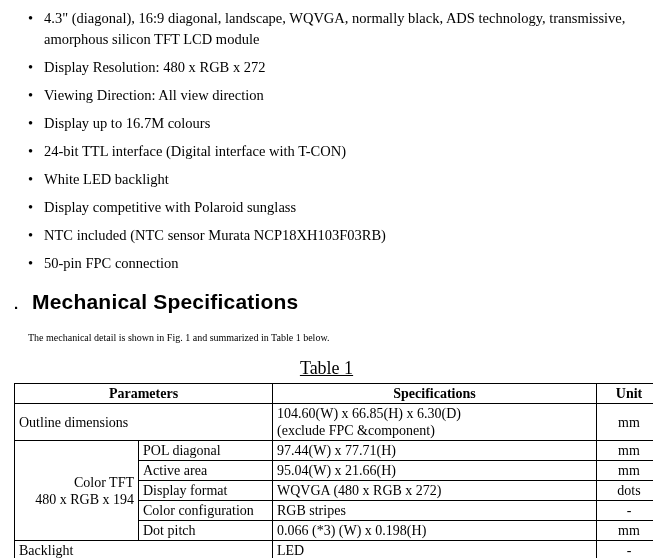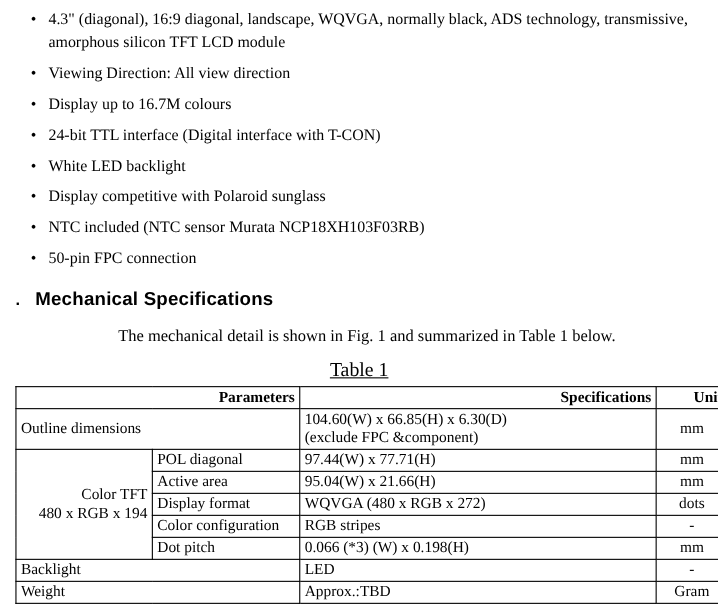--- a/index.html
+++ b/index.html
@@ -51,31 +51,30 @@
     margin-top: 16px;
     margin-bottom: 10px;
   }
   .section-heading .sec-num {
     font-size: 15px;
     font-weight: bold;
     width: 18px;
     font-family: "Liberation Sans", sans-serif;
   }
   .section-heading .sec-title {
-    font-size: 17px;
+    font-size: 21px;
     font-weight: bold;
     font-family: "Liberation Sans", sans-serif;
     letter-spacing: 0.2px;
   }
 
   .intro-para {
-    font-size: 15px;
+    font-size: 10px;
     line-height: 20px;
     margin: 14px 0 10px 14px;
-    text-align: center;
   }
 
   .table-caption {
     text-align: center;
     font-size: 18px;
     text-decoration: underline;
     margin: 8px 0 4px 0;
   }
 
   
@@ -86,40 +85,41 @@
     font-size: 14px;
   }
   table.spec td, table.spec th {
     border: 1px solid #000;
     padding: 1px 4px;
     vertical-align: middle;
     font-weight: normal;
     line-height: 17px;
   }
   table.spec th {
-    text-align: right;
+    text-align: center;
     font-weight: bold;
   }
   .c-param-a { width: 124px; }
   .c-param-b { width: 134px; }
   .c-spec  { width: 324px; }
   .c-unit  { width: 65px; text-align: center; }
   .rot-label {
     text-align: right;
     line-height: 18px;
   }
   .two-line { line-height: 17px; }
 </style>
 </head>
 <body>
 
 <div class="page">
 
   <ul class="features">
     <li>4.3" (diagonal), 16:9 diagonal, landscape, WQVGA, normally black, ADS technology, transmissive, amorphous silicon TFT LCD module</li>
+    <li>Display Resolution: 480 x RGB x 272</li>
     <li>Viewing Direction: All view direction</li>
     <li>Display up to 16.7M colours</li>
     <li>24-bit TTL interface (Digital interface with T-CON)</li>
     <li>White LED backlight</li>
     <li>Display competitive with Polaroid sunglass</li>
     <li>NTC included (NTC sensor Murata NCP18XH103F03RB)</li>
     <li>50-pin FPC connection</li>
   </ul>
 
   <div class="section-heading">

